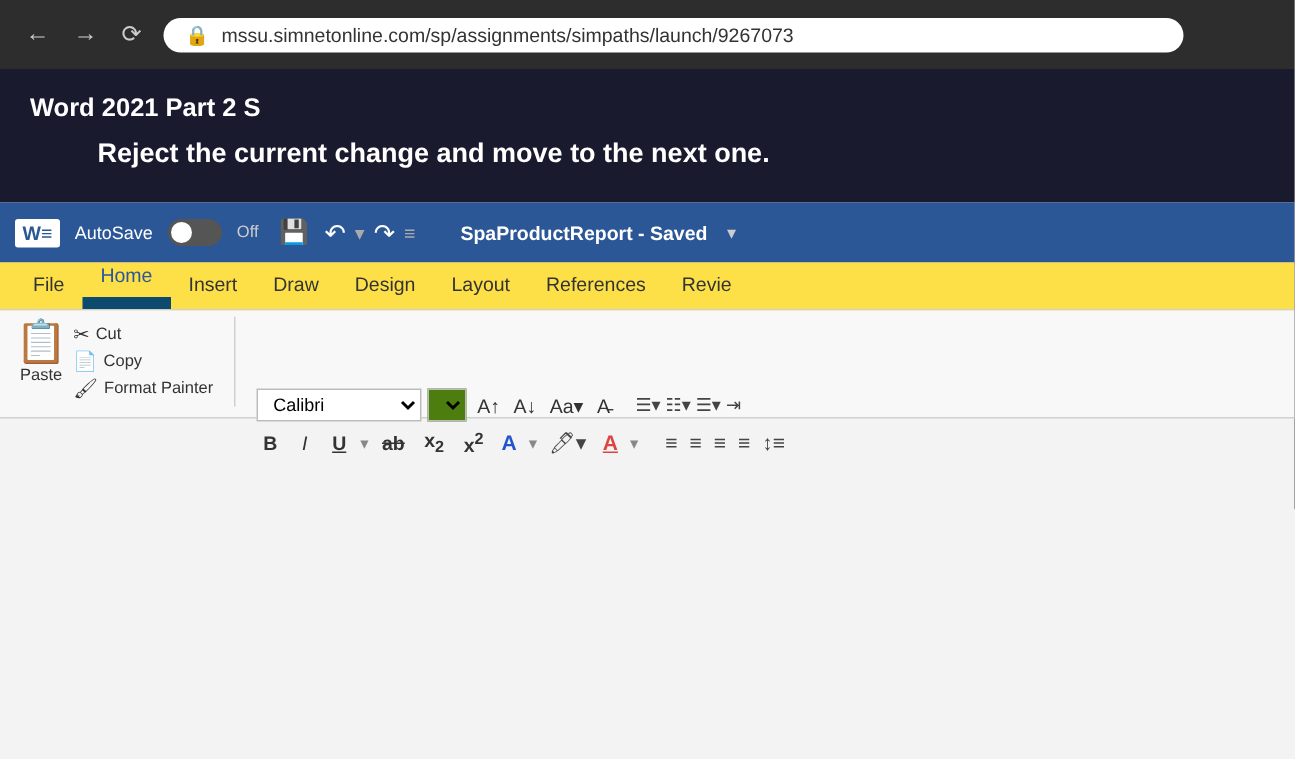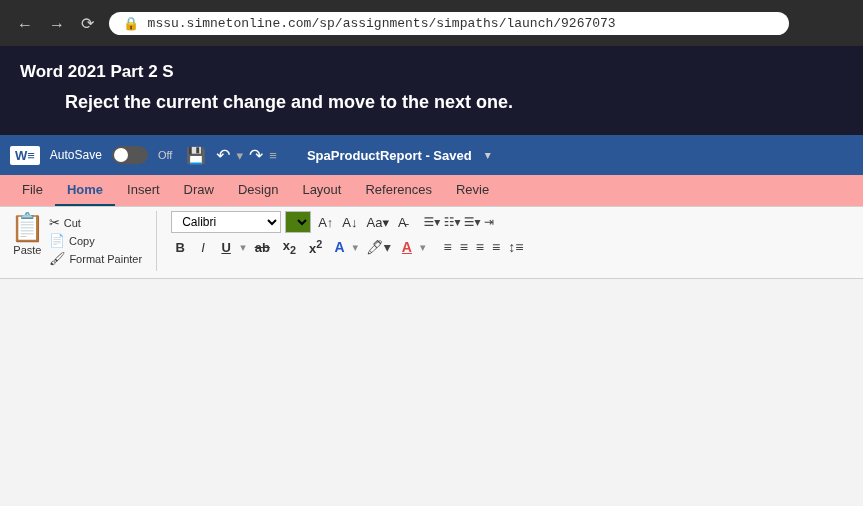--- a/index.html
+++ b/index.html
@@ -43,21 +43,20 @@
       flex: 1;
       max-width: 680px;
     }
     .address-bar .lock-icon {
       color: #555;
       font-size: 13px;
     }
     .address-bar .url-text {
       font-size: 13px;
       color: #333;
-      font-family: Liberation Mono, monospace;
     }
 
     
     .dark-section {
       background: #1a1a2e;
       padding: 16px 20px 22px 20px;
     }
     .word-title {
       color: #ffffff;
       font-size: 17px;
@@ -131,37 +130,37 @@
     }
     .doc-title {
       color: #fff;
       font-size: 13px;
       font-weight: 600;
       margin-left: 20px;
     }
 
     
     .ribbon-tabs {
-      background: #fca5a5;
+      background: #fde047;
       display: flex;
       align-items: flex-end;
       padding: 0 10px;
       border-bottom: 1px solid #d0d0d0;
       height: 32px;
     }
     .ribbon-tab {
       padding: 6px 12px 7px 12px;
       font-size: 13px;
       color: #333;
       cursor: pointer;
       border-bottom: 2px solid transparent;
     }
     .ribbon-tab.active {
-      border-bottom: 2px solid #0c4a6e;
-      font-weight: 700;
+      border-bottom: 8px solid #0c4a6e;
+      font-weight: 400;
       color: #2b5797;
     }
 
     
     .ribbon-content {
       background: #f8f8f8;
       border-bottom: 1px solid #d0d0d0;
       padding: 4px 10px 6px 10px;
       display: flex;
       align-items: flex-start;
@@ -214,20 +213,21 @@
     
     .font-section {
       display: flex;
       flex-direction: column;
       gap: 4px;
     }
     .font-row1 {
       display: flex;
       align-items: center;
       gap: 4px;
+      margin-top: 48px;
     }
     .font-select {
       border: 1px solid #bbb;
       background: #fff;
       padding: 2px 6px;
       font-size: 12px;
       width: 110px;
       height: 22px;
     }
     .size-select {

